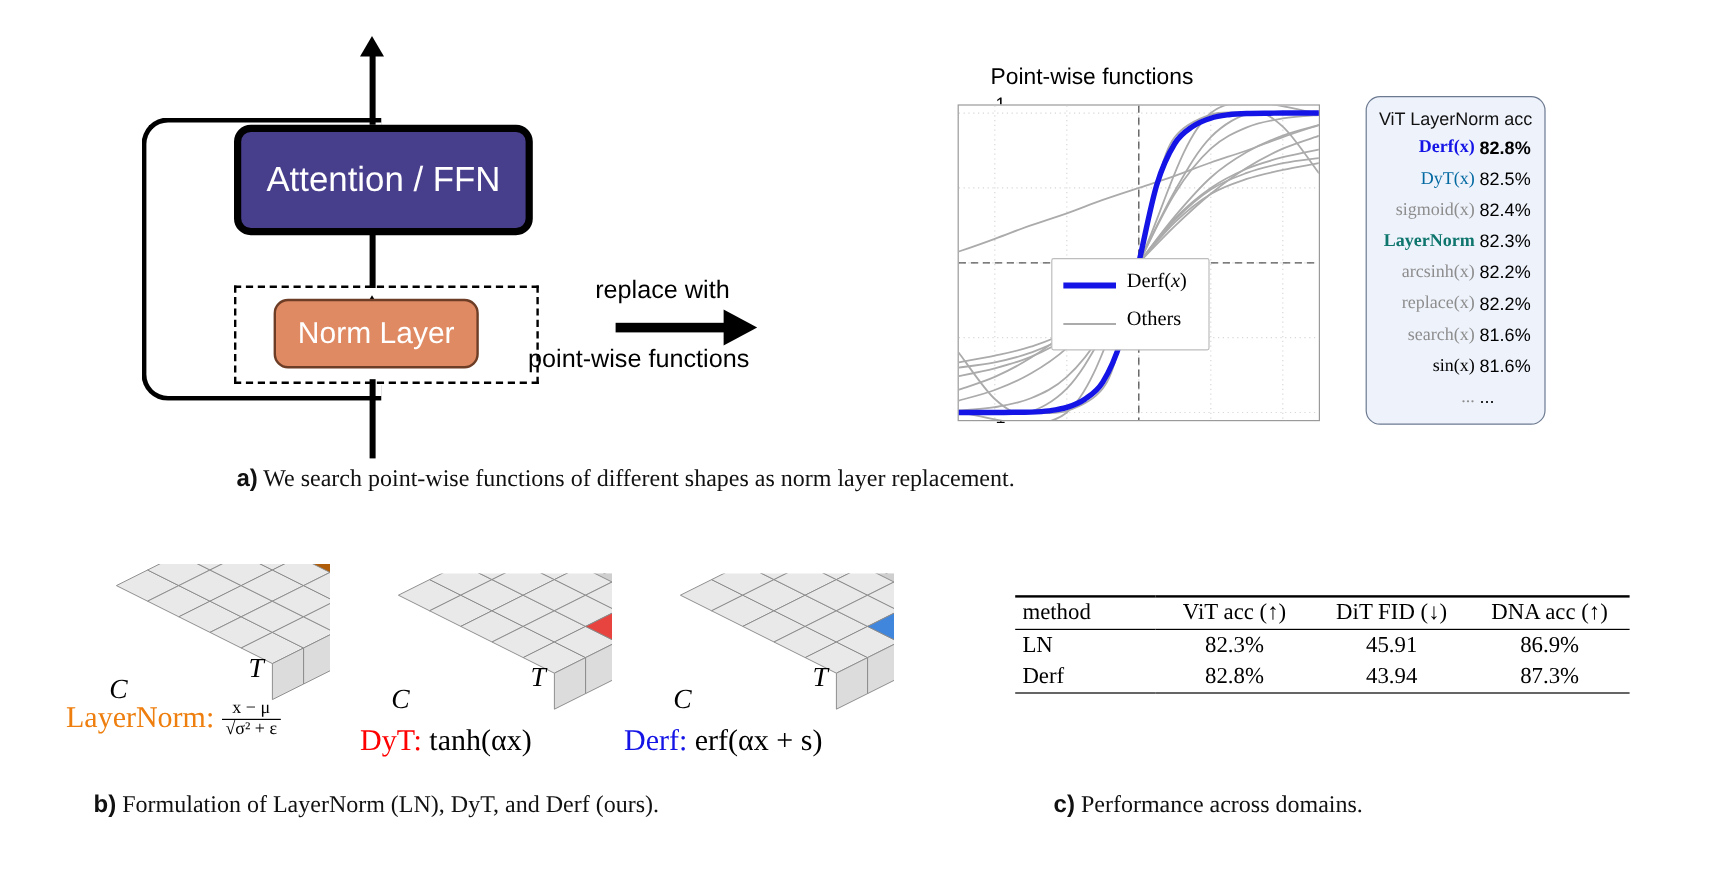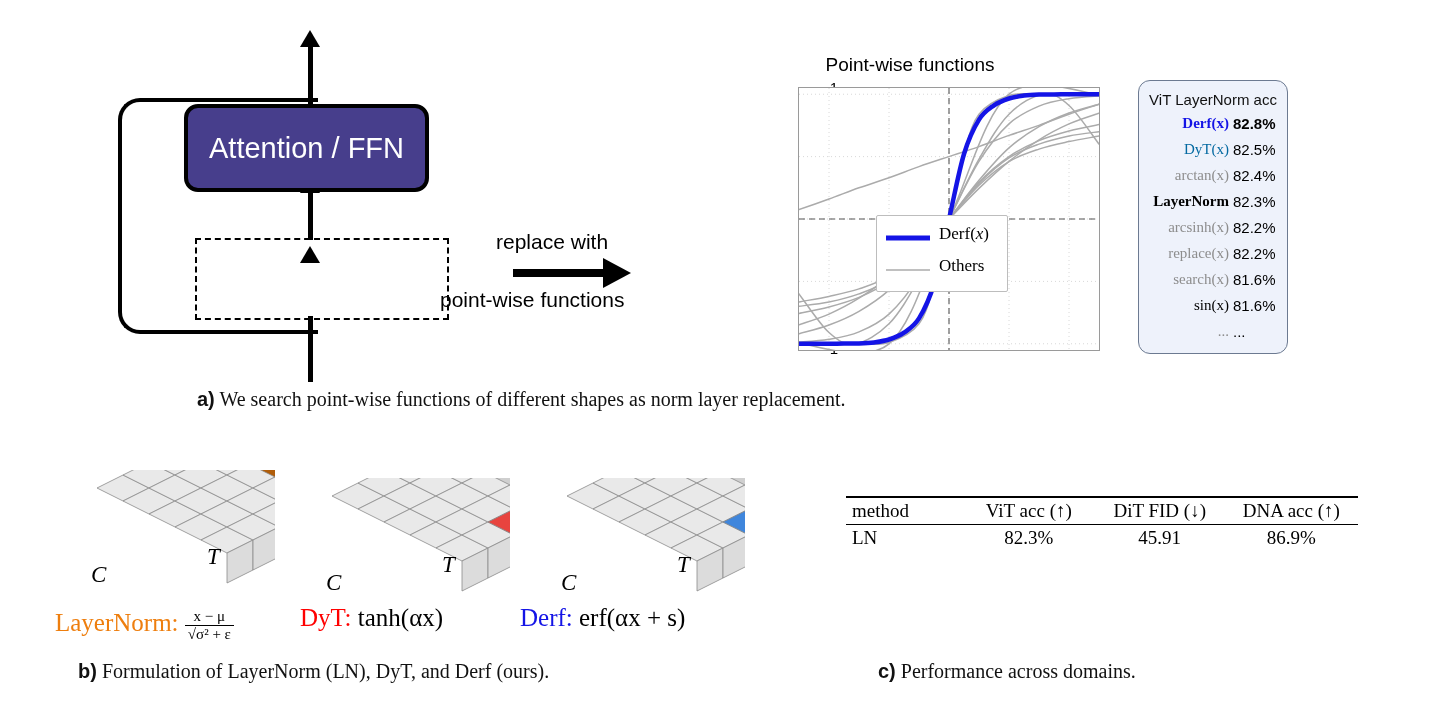--- a/index.html
+++ b/index.html
@@ -3,21 +3,21 @@
 <meta charset="utf-8">
 <style>
   html,body{margin:0;padding:0;background:#ffffff;}
   body{width:1447px;height:728px;position:relative;font-family:"Liberation Serif",serif;color:#000;overflow:hidden;}
   .abs{position:absolute;}
 
   
   #panel-a{left:0;top:0;width:720px;height:380px;}
   .arch-box{position:absolute;border-radius:14px;display:flex;align-items:center;justify-content:center;
             color:#fff;font-family:"Liberation Sans",sans-serif;font-weight:400;}
-  #attn-box{left:184px;top:104px;width:237px;height:80px;background:#473E8C;border:4px solid #000000;font-size:29px;}
+  #attn-box{left:195px;top:104px;width:237px;height:80px;background:#473E8C;border:6px solid #000000;font-size:29px;}
   #norm-box{left:228px;top:249px;width:167px;height:54px;background:#DF8A63;border:2px solid #6d3d26;font-size:25px;border-radius:12px;}
   #dashed-box{left:195px;top:238px;width:250px;height:78px;border:2.5px dashed #000;}
   .vline{background:#000;width:5px;}
   
   #trunk-bottom{left:308px;top:316px;width:5px;height:66px;}
   #trunk-mid{left:308px;top:186px;width:5px;height:54px;}
   #trunk-top{left:308px;top:42px;width:5px;height:62px;}
   .arrowhead{width:0;height:0;border-left:10px solid transparent;border-right:10px solid transparent;border-bottom:17px solid #000;}
   #ah-bottom{left:300px;top:246px;}
   #ah-mid{left:300px;top:176px;}
@@ -87,20 +87,23 @@
 <body>
 
 <div class="abs" id="panel-a">
   <div class="abs" id="skip"></div>
 
   <div class="abs vline" id="trunk-bottom"></div>
   <div class="abs arrowhead" id="ah-bottom"></div>
 
   <div class="abs" id="dashed-box"></div>
 
+  <div class="arch-box" id="norm-box">
+    <span>Norm Layer</span>
+  </div>
 
   <div class="abs vline" id="trunk-mid"></div>
   <div class="abs arrowhead" id="ah-mid"></div>
 
   <div class="arch-box" id="attn-box">
     <span>Attention / FFN</span>
   </div>
 
   <div class="abs vline" id="trunk-top"></div>
   <div class="abs arrowhead" id="ah-top"></div>
@@ -177,25 +180,25 @@
   <div id="side-rows">
       <div class="side-row" style="top: 34px;">
         <span class="side-name" style="color:#1414E6;font-weight:bold;">Derf(x)</span>
         <span class="side-val" style="font-weight:bold;color:#000;">82.8%</span>
       </div>
       <div class="side-row" style="top: 60px;">
         <span class="side-name" style="color:#0369a1;">DyT(x)</span>
         <span class="side-val" style="color:#000;">82.5%</span>
       </div>
       <div class="side-row" style="top: 86px;">
-        <span class="side-name" style="color:#8d8d8d;">arctan(x)</span>
+        <span class="side-name" style="color:#8d8d8d;">sigmoid(x)</span>
         <span class="side-val" style="color:#000;">82.4%</span>
       </div>
       <div class="side-row" style="top: 112px;">
-        <span class="side-name" style="color:#000000;font-weight:bold;">LayerNorm</span>
+        <span class="side-name" style="color:#0f766e;font-weight:bold;">LayerNorm</span>
         <span class="side-val" style="color:#000;">82.3%</span>
       </div>
       <div class="side-row" style="top: 138px;">
         <span class="side-name" style="color:#8d8d8d;">arcsinh(x)</span>
         <span class="side-val" style="color:#000;">82.2%</span>
       </div>
       <div class="side-row" style="top: 164px;">
         <span class="side-name" style="color:#8d8d8d;">replace(x)</span>
         <span class="side-val" style="color:#000;">82.2%</span>
       </div>
@@ -325,21 +328,21 @@
         <polygon points="234.0,57.0 260.0,44.0 260.0,74.0 234.0,87.0" fill="#3776c2" stroke="#8a8a8a" stroke-width="0.8"></polygon>
         <polygon points="260.0,44.0 286.0,31.0 286.0,61.0 260.0,74.0" fill="#dcdcdc" stroke="#8a8a8a" stroke-width="0.8"></polygon>
         <polygon points="286.0,31.0 312.0,18.0 312.0,48.0 286.0,61.0" fill="#dcdcdc" stroke="#8a8a8a" stroke-width="0.8"></polygon>
         <polygon points="182.0,-47.0 208.0,-34.0 208.0,-4.0 182.0,-17.0" fill="#cfcfcf" stroke="#8a8a8a" stroke-width="0.8"></polygon>
         <polygon points="208.0,-34.0 234.0,-21.0 234.0,9.0 208.0,-4.0" fill="#cfcfcf" stroke="#8a8a8a" stroke-width="0.8"></polygon>
         <polygon points="234.0,-21.0 260.0,-8.0 260.0,22.0 234.0,9.0" fill="#cfcfcf" stroke="#8a8a8a" stroke-width="0.8"></polygon>
         <polygon points="260.0,-8.0 286.0,5.0 286.0,35.0 260.0,22.0" fill="#cfcfcf" stroke="#8a8a8a" stroke-width="0.8"></polygon>
         <polygon points="286.0,5.0 312.0,18.0 312.0,48.0 286.0,35.0" fill="#cfcfcf" stroke="#8a8a8a" stroke-width="0.8"></polygon>
       </svg><div class="dimlabel" style="left: 46px; top: 92px;">C</div><div class="dimlabel" style="left: 162px; top: 74px;">T</div></div>
 
-  <div class="formula" style="left:55px;top:148px;">
+  <div class="formula" style="left:55px;top:122px;">
     <span class="fname" style="color:#EE7E0E;">LayerNorm:</span>
     <span class="frac">
       <span class="num">x − μ</span>
       <span class="den">√σ² + ε</span>
     </span>
   </div>
 
   <div class="formula" style="left:300px;top:144px;">
     <span class="fname" style="color:#FF0000;text-align:center;">DyT:</span>
     <span>tanh(αx)</span>
@@ -366,20 +369,26 @@
         <th style="width:140px">DNA acc (↑)</th>
       </tr>
     </thead>
     <tbody id="res-body">
         <tr class="rule-mid">
           <td>LN</td>
           <td>82.3%</td>
           <td>45.91</td>
           <td>86.9%</td>
         </tr>
+        <tr class="rule-bot">
+          <td>Derf</td>
+          <td class="bold">82.8%</td>
+          <td class="bold">43.94</td>
+          <td class="bold">87.3%</td>
+        </tr>
       </tbody>
   </table>
 </div>
 
 <div class="caption" id="cap-c">
   <b>c)</b>
   <span>Performance across domains.</span>
 </div>
 
 </body></html>

